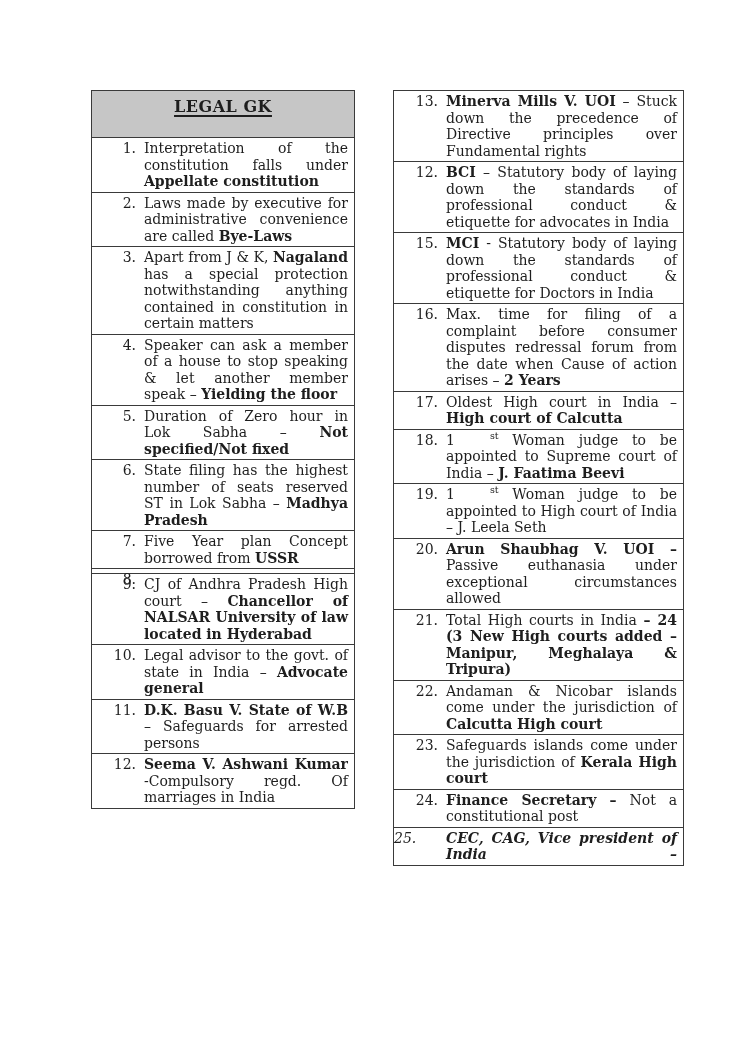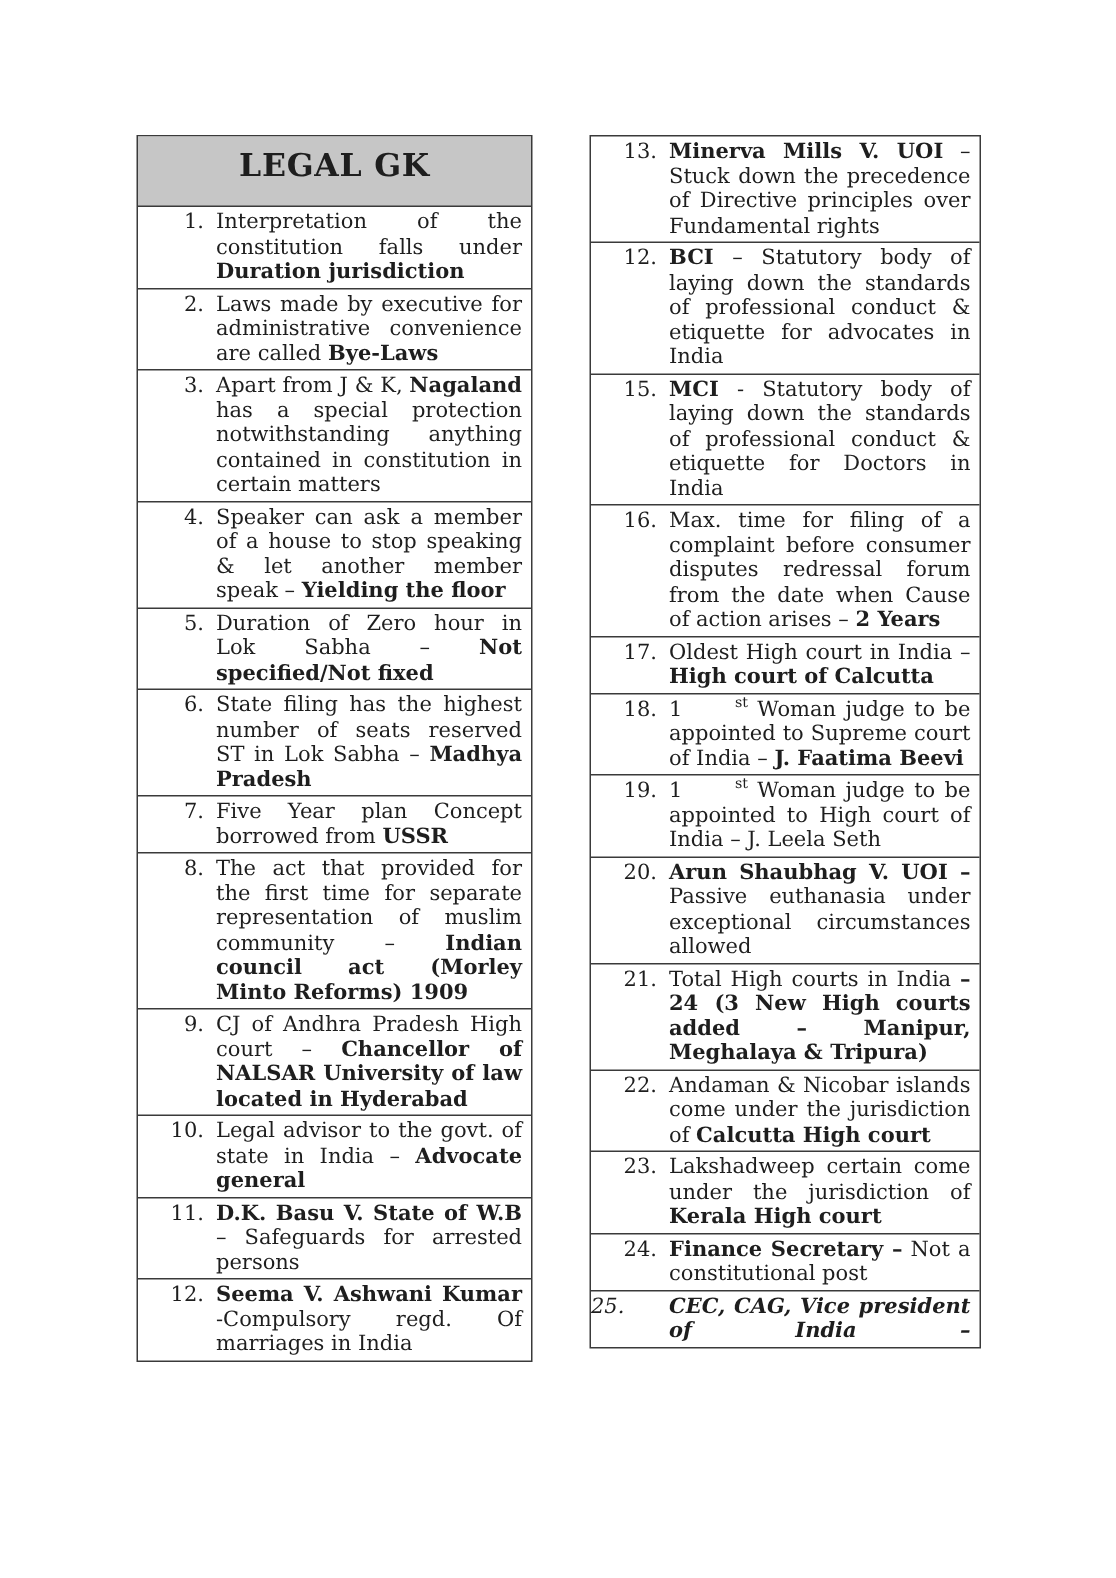--- a/index.html
+++ b/index.html
@@ -16,32 +16,33 @@
     color:var(--text);
     -webkit-font-smoothing:antialiased;
   }
   .col{
     position:absolute;
     border:1px solid var(--border);
     box-sizing:border-box;
     background:#fff;
   }
   .col-left{left:91px;top:90px;width:264px;}
-  .col-right{left:393px;top:90px;width:261px;}
+  .col-right{left:393px;top:90px;width:291px;}
   .header-cell{
     background:var(--header-bg);
     border-bottom:1px solid var(--border);
     height:40px;
     padding-top:6px;
     text-align:center;
   }
   .title-text{
     font-weight:bold;
-    font-size:21px;
+    font-size:16px;
     letter-spacing:.5px;
+    text-decoration:underline;
     text-decoration-thickness:2px;
     text-underline-offset:3px;
   }
   .row{
     position:relative;
     padding:2px 6px 2px 52px;
     font-size:14px;
     line-height:16.5px;
     text-align:justify;
   }
@@ -60,46 +61,46 @@
 </head>
 <body>
 
 <div>
 
   <div class="col col-left">
     <div class="header-cell">
       <span class="title-text">LEGAL GK</span>
     </div>
     <div id="left-rows">
-        <div class="row"><span class="num">1.</span><span><span>Interpretation of the constitution falls under </span><b>Duration jurisdiction</b></span></div>
+        <div class="row"><span class="num">1.</span><span><span>Interpretation of the constitution falls under </span><b>Appellate constitution</b></span></div>
         <div class="row"><span class="num">2.</span><span><span>Laws made by executive for administrative convenience are called </span><b>Bye-Laws</b></span></div>
         <div class="row"><span class="num">3.</span><span><span>Apart from J &amp; K, </span><b>Nagaland</b><span> has a special protection notwithstanding anything contained in constitution in certain matters</span></span></div>
         <div class="row"><span class="num">4.</span><span><span>Speaker can ask a member of a house to stop speaking &amp; let another member speak – </span><b>Yielding the floor</b></span></div>
         <div class="row"><span class="num">5.</span><span><span>Duration of Zero hour in Lok Sabha – </span><b>Not specified/Not fixed</b></span></div>
         <div class="row"><span class="num">6.</span><span><span>State filing has the highest number of seats reserved ST in Lok Sabha – </span><b>Madhya Pradesh</b></span></div>
         <div class="row"><span class="num">7.</span><span><span>Five Year plan Concept borrowed from </span><b>USSR</b></span></div>
-        <div class="row"><span class="num">8.</span><span><span>The act that provided for the first time for separate representation of muslim community – </span><b>Indian council act (Morley Minto Reforms) 1909</b></span></div>
+        <div class="row"><span class="num">8.</span></div>
         <div class="row"><span class="num">9.</span><span><span>CJ of Andhra Pradesh High court – </span><b>Chancellor of NALSAR University of law located in Hyderabad</b></span></div>
         <div class="row"><span class="num">10.</span><span><span>Legal advisor to the govt. of state in India – </span><b>Advocate general</b></span></div>
         <div class="row"><span class="num">11.</span><span><b>D.K. Basu V. State of W.B</b><span> – Safeguards for arrested persons</span></span></div>
         <div class="row"><span class="num">12.</span><span><b>Seema V. Ashwani Kumar</b><span> -Compulsory regd. Of marriages in India</span></span></div>
       </div>
   </div>
 
   <div class="col col-right">
     <div id="right-rows">
         <div class="row"><span class="num">13.</span><span><b>Minerva Mills V. UOI</b><span> – Stuck down the precedence of Directive principles over Fundamental rights</span></span></div>
         <div class="row"><span class="num">12.</span><span><b>BCI</b><span> – Statutory body of laying down the standards of professional conduct &amp; etiquette for advocates in India</span></span></div>
         <div class="row"><span class="num">15.</span><span><b>MCI</b><span> - Statutory body of laying down the standards of professional conduct &amp; etiquette for Doctors in India</span></span></div>
         <div class="row"><span class="num">16.</span><span><span>Max. time for filing of a complaint before consumer disputes redressal forum from the date when Cause of action arises – </span><b>2 Years</b></span></div>
         <div class="row"><span class="num">17.</span><span><span>Oldest High court in India – </span><b>High court of Calcutta</b></span></div>
         <div class="row"><span class="num">18.</span><span><span>1</span><sup>st</sup><span> Woman judge to be appointed to Supreme court of India – </span><b>J. Faatima Beevi</b></span></div>
         <div class="row"><span class="num">19.</span><span><span>1</span><sup>st</sup><span> Woman judge to be appointed to High court of India – J. Leela Seth</span></span></div>
         <div class="row"><span class="num">20.</span><span><b>Arun Shaubhag V. UOI –</b><span> Passive euthanasia under exceptional circumstances allowed</span></span></div>
         <div class="row"><span class="num">21.</span><span><span>Total High courts in India </span><b>– 24 (3 New High courts added – Manipur, Meghalaya &amp; Tripura)</b></span></div>
         <div class="row"><span class="num">22.</span><span><span>Andaman &amp; Nicobar islands come under the jurisdiction of </span><b>Calcutta High court</b></span></div>
-        <div class="row"><span class="num">23.</span><span><span>Lakshadweep certain come under the jurisdiction of </span><b>Kerala High court</b></span></div>
+        <div class="row"><span class="num">23.</span><span><span>Safeguards islands come under the jurisdiction of </span><b>Kerala High court</b></span></div>
         <div class="row"><span class="num">24.</span><span><b>Finance Secretary –</b><span> Not a constitutional post</span></span></div>
         <div class="row jl"><span class="num">25.</span><span><b>CEC, CAG, Vice president of India –</b></span></div>
       </div>
   </div>
 
 </div>
 
 </body></html>

